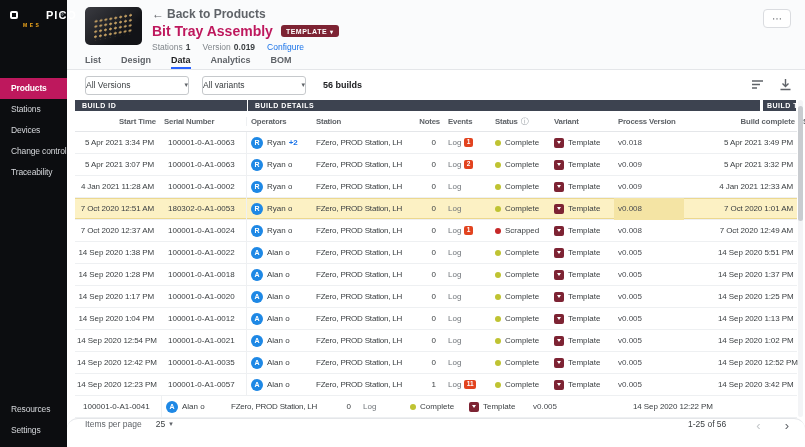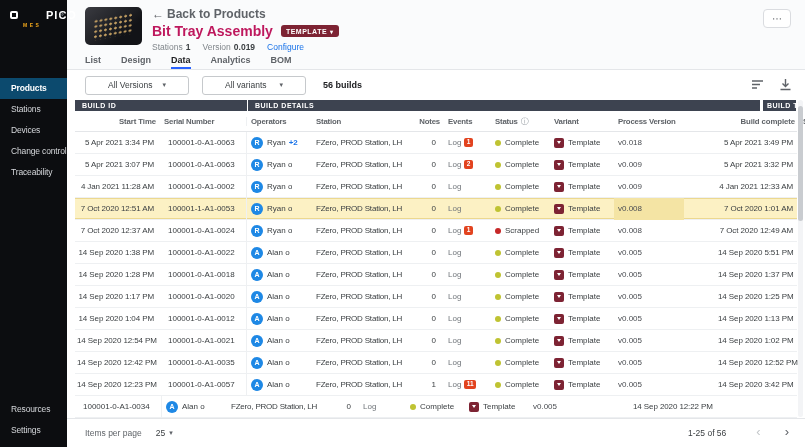--- a/index.html
+++ b/index.html
@@ -10,21 +10,21 @@
   
   .sidebar { position: absolute; left: 0; top: 0; width: 67px; height: 447px; background: #0c0d10; z-index: 5; }
   .logo { position: relative; padding: 9px 0 0 10px; height: 42px; }
   .logo-row { display: flex; align-items: center; }
   .logo-mark { width: 8px; height: 8px; border: 2px solid #fff; border-radius: 2px; margin-right: 3px; flex: 0 0 auto; }
   .logo-text { color: #fff; font-size: 11px; font-weight: 700; letter-spacing: 1px; margin-left: 25px; }
   .logo-sub { color: #f2a71b; font-size: 5px; font-weight: 700; letter-spacing: 2.5px; margin-left: 13px; margin-top: 1px; }
   .collapse { position: absolute; right: 3px; top: 9px; color: #9aa0a6; font-size: 9px; cursor: pointer; }
   .nav { margin-top: 3px; }
   .nav-item { height: 21px; line-height: 21px; padding-left: 11px; font-size: 8.5px; color: #d5d7db; letter-spacing: -0.15px; cursor: pointer; white-space: nowrap; overflow: hidden; }
-  .nav-item.active { background: #0c4a6e; color: #fff; font-weight: 700; margin-top: 36px; }
+  .nav-item.active { background: #be185d; color: #fff; font-weight: 700; margin-top: 36px; }
   .sidebar-bottom { position: absolute; bottom: 6px; left: 0; right: 0; }
 
   
   .main { position: absolute; left: 67px; top: 0; width: 738px; height: 447px; display: flex; flex-direction: column; background: #fff; }
 
   .topbar { height: 52px; background: #fafbfc; display: flex; padding: 7px 0 0 18px; position: relative; flex: 0 0 auto; }
   .thumb { width: 57px; height: 38px; border-radius: 5px; background: linear-gradient(140deg, #3a3b41, #121317 70%); position: relative; overflow: hidden; flex: 0 0 auto; }
   .thumb-dots { position: absolute; left: 8px; top: 9px; width: 40px; height: 21px; transform: rotate(-10deg) skewX(-12deg); background-image: radial-gradient(circle, #c7a264 1px, rgba(0,0,0,0) 1.5px); background-size: 5px 5px; }
   .title-block { margin-left: 10px; }
   .back { font-size: 12px; color: #5f6368; cursor: pointer; font-weight: bold; }
@@ -37,21 +37,21 @@
   .meta-label { color: #80868b; margin-right: 3px; }
   .meta-value { color: #3c4043; font-weight: 700; margin-right: 12px; }
   .configure { color: var(--c-accent, #1a73e8); cursor: pointer; }
   .more-btn { position: absolute; right: 14px; top: 9px; width: 28px; height: 19px; border: 1px solid #dadce0; border-radius: 4px; background: #fff; color: #5f6368; font-size: 10px; line-height: 1; cursor: pointer; }
 
   .tabs { height: 18px; display: flex; gap: 20px; padding-left: 18px; border-bottom: 1px solid #e4e6e9; background: #fafbfc; flex: 0 0 auto; }
   .tab { font-size: 9px; font-weight: 600; color: #5f6368; line-height: 16px; cursor: pointer; }
   .tab.active { color: #202124; font-weight: 700; border-bottom: 2px solid #2962ff; }
 
   .filters { height: 30px; display: flex; align-items: center; padding-left: 18px; position: relative; flex: 0 0 auto; background: #fff; }
-  .dropdown { width: 104px; height: 19px; border: 1px solid #c6c9cc; border-radius: 3px; background: #fff; display: flex; align-items: center; justify-content: space-between; padding: 0 22px; font-size: 8.5px; color: #3c4043; margin-right: 13px; cursor: pointer; }
+  .dropdown { width: 104px; height: 19px; border: 1px solid #c6c9cc; border-radius: 3px; background: #fff; display: flex; align-items: center; justify-content: space-between; padding: 0 0; font-size: 8.5px; color: #3c4043; margin-right: 13px; cursor: pointer; }
   .dd-caret { font-size: 7px; color: #5f6368; }
   .builds-count { font-size: 9px; font-weight: 700; color: #202124; margin-left: 4px; }
   .toolbar { position: absolute; right: 13px; top: 8px; display: flex; gap: 15px; }
   .tb-icon { cursor: pointer; display: inline-flex; }
 
   
   .table { margin: 0 8px; flex: 0 0 auto; }
   .band { display: flex; height: 11px; font-size: 7px; font-weight: 700; color: #fff; letter-spacing: .5px; line-height: 11px; }
   .band > div { background: #3d4350; white-space: nowrap; overflow: hidden; }
   .band-left { width: 172px; padding-left: 7px; }
@@ -85,21 +85,21 @@
   .r-log { color: #70757a; }
   .event-badge { margin-left: 3px; background: var(--c-event_badge, #e2431f); color: #fff; font-size: 6.5px; font-weight: 700; padding: 1.5px 2.5px; border-radius: 2px; line-height: 1; }
   .dot { width: 6px; height: 6px; border-radius: 50%; margin-right: 4px; flex: 0 0 auto; }
   .dot.complete { background: var(--c-complete, #bfc332); }
   .dot.scrapped { background: var(--c-scrapped, #c62828); }
   .variant-icon { width: 10px; height: 10px; border-radius: 2px; background: var(--c-maroon, #7d2333); margin-right: 4px; display: inline-flex; align-items: center; justify-content: center; flex: 0 0 auto; }
   .variant-icon::after { content: ""; width: 0; height: 0; border-left: 2.5px solid transparent; border-right: 2.5px solid transparent; border-top: 3.5px solid #fff; }
   .info-icon { margin-left: 3px; font-size: 8px; color: #9aa0a6; font-weight: 400; }
 
   
-  .footer { height: 29px; border-top: 1px solid #e4e6e9; display: flex; align-items: flex-end; padding: 0 12px 9px 18px; font-size: 8.5px; color: #5f6368; flex: 0 0 auto; background: #fff; }
+  .footer { height: 29px; border-top: 1px solid #e4e6e9; display: flex; align-items: flex-start; padding: 0 12px 9px 18px; font-size: 8.5px; color: #5f6368; flex: 0 0 auto; background: #fff; border-radius: 11px; }
   .ipp-value { color: #3c4043; margin-left: 14px; display: inline-flex; align-items: center; cursor: pointer; }
   .ipp-value .dd-caret { margin-left: 4px; }
   .spacer { flex: 1; }
   .range { color: #3c4043; margin-right: 30px; }
   .pg-prev { color: #c4c7ca; font-size: 13px; line-height: 1; margin-right: 24px; cursor: default; }
   .pg-next { color: #5f6368; font-size: 13px; line-height: 1; margin-right: 4px; cursor: pointer; }
 
   .vscroll { position: absolute; right: 2px; top: 100px; width: 5px; height: 317px; background: #f3f4f6; border-radius: 3px; z-index: 6; }
   .vthumb { position: absolute; left: 0; top: 6px; width: 5px; height: 115px; background: #c9ccd0; border-radius: 3px; }
 </style>
@@ -292,21 +292,21 @@
       <span class="variant-icon"></span>
       <span class="r-variant">Template</span>
     </div>
     <div class="cell c-pver r-pver">v0.009</div>
     <div class="cell c-complete r-complete">4 Jan 2021 12:33 AM</div>
     <div class="cell c-step1"></div>
   </div>
 
   <div class="trow hl">
     <div class="cell c-start r-start">7 Oct 2020 12:51 AM</div>
-    <div class="cell c-serial r-serial">100001-1-A1-0053</div>
+    <div class="cell c-serial r-serial">180302-0-A1-0053</div>
     <div class="cell c-ops">
       <span class="avatar r-initial">R</span>
       <span class="r-name">Ryan o</span>
 
     </div>
     <div class="cell c-station r-station">FZero, PROD Station, LH</div>
     <div class="cell c-notes r-notes">0</div>
     <div class="cell c-events">
       <span class="r-log">Log</span>
 
@@ -534,21 +534,21 @@
     <div class="cell c-variant">
       <span class="variant-icon"></span>
       <span class="r-variant">Template</span>
     </div>
     <div class="cell c-pver r-pver">v0.005</div>
     <div class="cell c-complete r-complete">14 Sep 2020 3:42 PM</div>
     <div class="cell c-step1"></div>
   </div>
 
   <div class="trow">
-    <div class="cell c-serial r-serial">100001-0-A1-0034</div>
+    <div class="cell c-serial r-serial">100001-0-A1-0041</div>
     <div class="cell c-ops">
       <span class="avatar r-initial">A</span>
       <span class="r-name">Alan o</span>
 
     </div>
     <div class="cell c-station r-station">FZero, PROD Station, LH</div>
     <div class="cell c-notes r-notes">0</div>
     <div class="cell c-events">
       <span class="r-log">Log</span>
 

